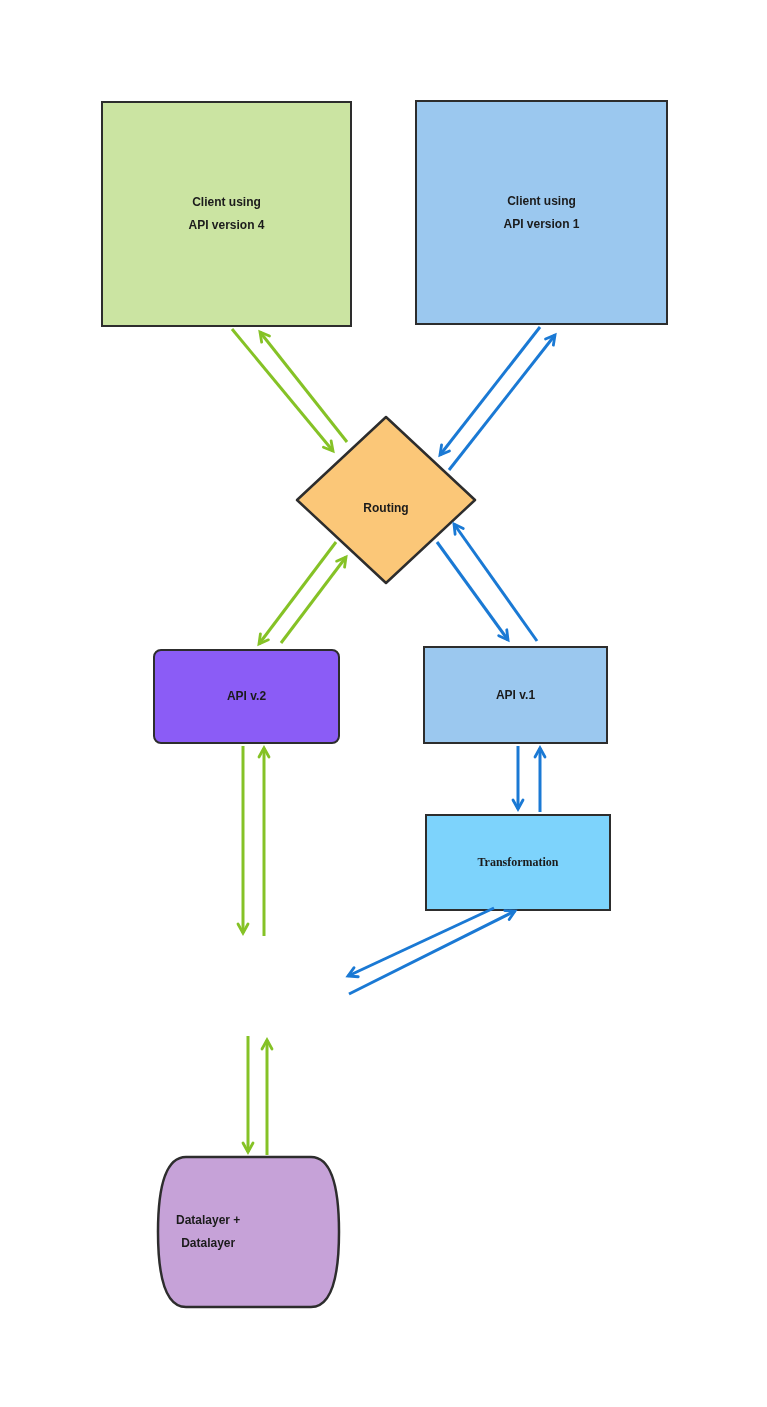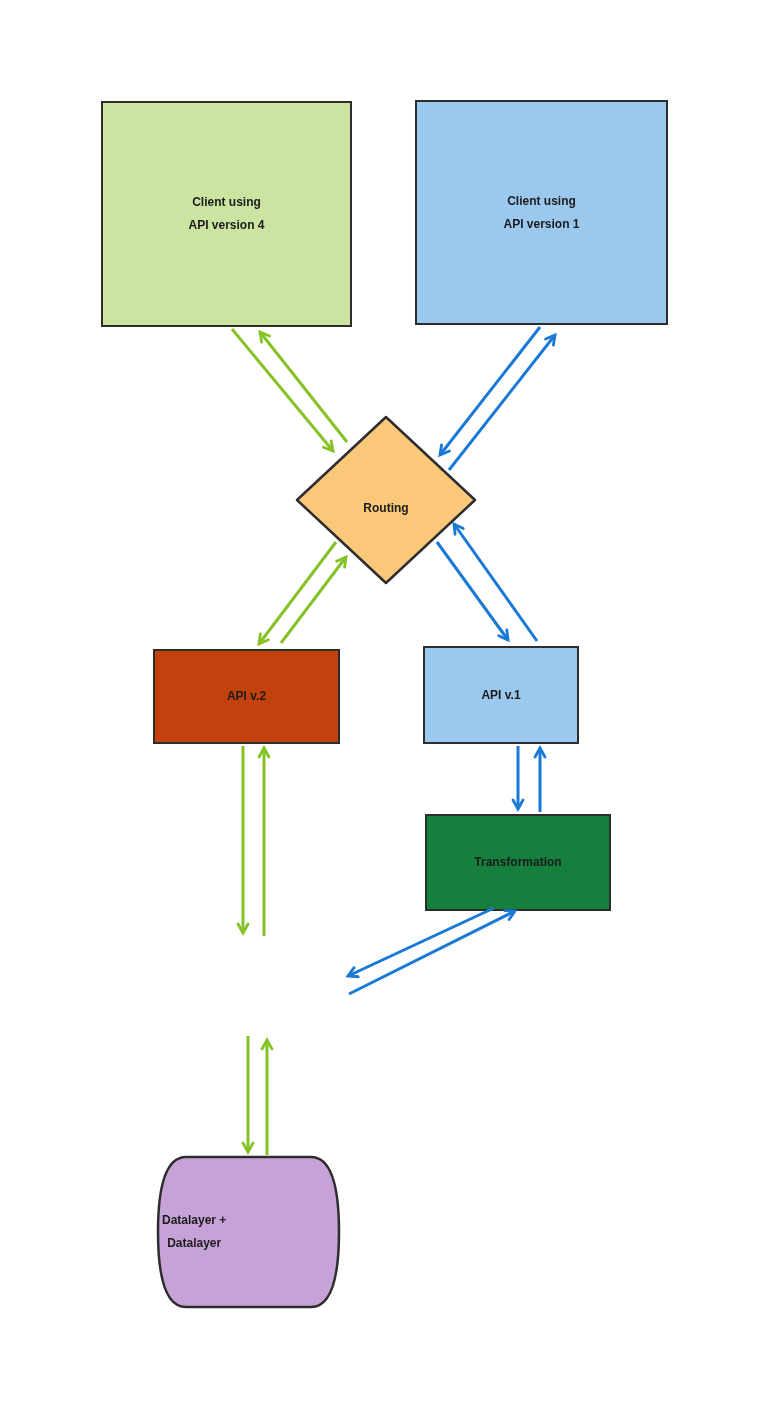--- a/index.html
+++ b/index.html
@@ -30,28 +30,28 @@
   .float-lbl{
     position:absolute;
     display:flex;
     align-items:center;
     justify-content:center;
     z-index:3;
   }
   #client-v2{left:101px;top:101px;width:251px;height:226px;}
   #client-v1{left:415px;top:100px;width:253px;height:225px;}
   #api-v2{left:153px;top:649px;width:187px;height:95px;}
-  #api-v1{left:423px;top:646px;width:156px;height:98px;}
+  #api-v1{left:423px;top:646px;width:185px;height:98px;}
   #transformation{left:425px;top:814px;width:186px;height:97px;}
   #business-logic{left:157px;top:938px;width:186px;height:96px;}
   #routing-label{left:297px;top:425px;width:178px;height:166px;}
   #datalayer-label{
     left:158px;top:1157px;width:146px;height:150px;
     justify-content:flex-start;
-    padding-left:4px;
+    padding-left:18px;
     box-sizing:border-box;
   }
   svg.overlay{
     position:absolute;left:0;top:0;z-index:2;
     pointer-events:none;
   }
 </style>
 </head>
 <body>
 
@@ -64,29 +64,29 @@
     </div>
   </div>
 
   <div class="node" id="client-v1" style="background-color: rgb(155, 200, 239);">
     <div class="lbl">
       <div>Client using</div>
       <div>API version 1</div>
     </div>
   </div>
 
-  <div class="node" id="api-v2" style="background-color: #c2410c;">
+  <div class="node" id="api-v2" style="background-color: #8b5cf6; border-radius: 8px;">
     <div class="lbl">API v.2</div>
   </div>
 
   <div class="node" id="api-v1" style="background-color: rgb(155, 200, 239);">
     <div class="lbl">API v.1</div>
   </div>
 
-  <div class="node" id="transformation" style="background-color: #15803d;">
+  <div class="node" id="transformation" style="background-color: #7dd3fc; font-family: Liberation Serif, serif;">
     <div class="lbl">Transformation</div>
   </div>
 
 
   <svg class="overlay" width="767" height="1407" viewBox="0 0 767 1407">
     <defs>
       <marker id="ah-green" markerUnits="userSpaceOnUse" markerWidth="16" markerHeight="16" refX="11" refY="7" orient="auto">
         <path d="M2,2 L11,7 L2,12" fill="none" stroke-width="2.8" stroke-linecap="round" stroke="#85c226"></path>
       </marker>
       <marker id="ah-blue" markerUnits="userSpaceOnUse" markerWidth="16" markerHeight="16" refX="11" refY="7" orient="auto">

